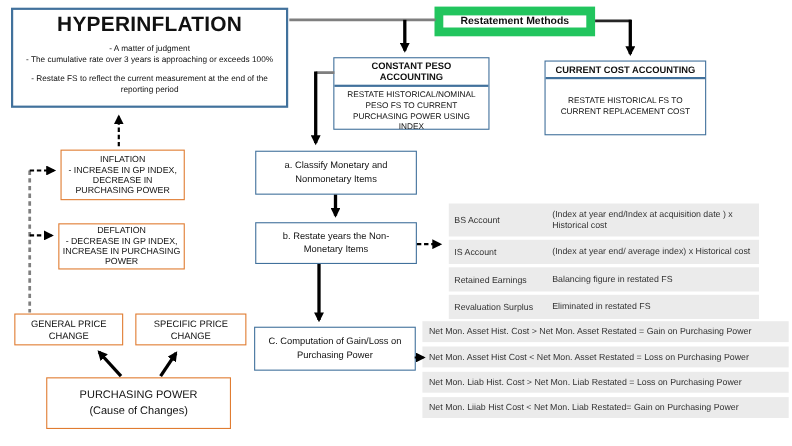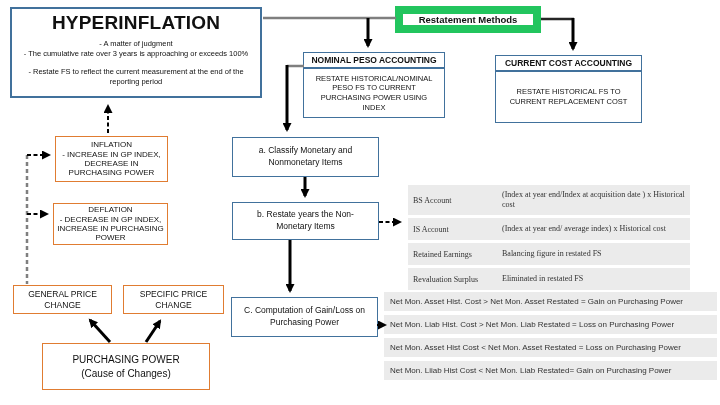--- a/index.html
+++ b/index.html
@@ -42,21 +42,21 @@
   .def{left:53px;top:203px;width:115px;height:42px;}
 
   
   .pc{font-size:8.5px;line-height:1.25;}
   .gp{left:13px;top:285px;width:99px;height:29px;}
   .sp{left:123px;top:285px;width:101px;height:29px;}
   .pp{left:42px;top:343px;width:168px;height:47px;font-size:10px;line-height:1.4;}
 
   
   .rtable{position:absolute;left:408px;top:185px;width:282px;}
-  .t-row{display:flex;background:#EBEBEB;margin-bottom:3px;padding:2px 0;min-height:18px;align-items:center;font-family:Liberation Serif, serif;}
+  .t-row{display:flex;background:#EBEBEB;margin-bottom:3px;padding:2px 0;min-height:18px;align-items:center;}
   .t-row.tall{min-height:26px;}
   .t-label{flex:0 0 83px;padding:0 2px 0 5px;font-size:8px;color:#333;}
   .t-value{flex:1;padding:0 4px 0 4px;font-size:8px;color:#333;line-height:1.3;}
 
   
   .glist{position:absolute;left:384px;top:292px;width:333px;}
   .g-row{background:#EBEBEB;min-height:19px;margin-bottom:4px;display:flex;align-items:center;font-size:8px;color:#333;padding:0 4px 0 6px;}
 
   svg.connectors{position:absolute;left:0;top:0;pointer-events:none;}
 </style>
@@ -70,21 +70,21 @@
     <div class="hi-p">- A matter of judgment</div>
     <div class="hi-p">- The cumulative rate over 3 years is approaching or exceeds 100%</div>
     <div class="hi-p gap">- Restate FS to reflect the current measurement at the end of the reporting period</div>
   </div>
 
   <div class="box gold rm center">
     <span>Restatement Methods</span>
   </div>
 
   <div class="box blue cp method">
-    <div class="m-head">NOMINAL PESO ACCOUNTING</div>
+    <div class="m-head">CONSTANT PESO ACCOUNTING</div>
     <div class="m-body">RESTATE HISTORICAL/NOMINAL PESO FS TO CURRENT PURCHASING POWER USING INDEX</div>
   </div>
 
   <div class="box blue cc method">
     <div class="m-head">CURRENT COST ACCOUNTING</div>
     <div class="m-body">RESTATE HISTORICAL FS TO CURRENT REPLACEMENT COST</div>
   </div>
 
   <div class="box blue sa step center">
     <span>a. Classify Monetary and Nonmonetary Items</span>
@@ -130,22 +130,22 @@
       <div class="t-value">Balancing figure in restated FS</div>
     </div>
     <div class="t-row">
       <div class="t-label">Revaluation Surplus</div>
       <div class="t-value">Eliminated in restated FS</div>
     </div>
   </div>
 
   <div class="glist">
     <div class="g-row">Net Mon. Asset Hist. Cost &gt; Net Mon. Asset Restated = Gain on Purchasing Power</div>
+    <div class="g-row">Net Mon. Asset Hist Cost &lt; Net Mon. Asset Restated = Loss on Purchasing Power</div>
     <div class="g-row">Net Mon. Liab Hist. Cost &gt; Net Mon. Liab Restated = Loss on Purchasing Power</div>
-    <div class="g-row">Net Mon. Asset Hist Cost &lt; Net Mon. Asset Restated = Loss on Purchasing Power</div>
     <div class="g-row">Net Mon. Liiab Hist Cost &lt; Net Mon. Liab Restated= Gain on Purchasing Power</div>
   </div>
 
   <svg class="connectors" width="720" height="405" viewBox="0 0 720 405">
     <defs>
       <marker id="ah" markerUnits="userSpaceOnUse" markerWidth="10" markerHeight="9" refX="7" refY="4.5" orient="auto">
         <path d="M0,0 L9,4.5 L0,9 z" fill="#000"></path>
       </marker>
     </defs>
 

